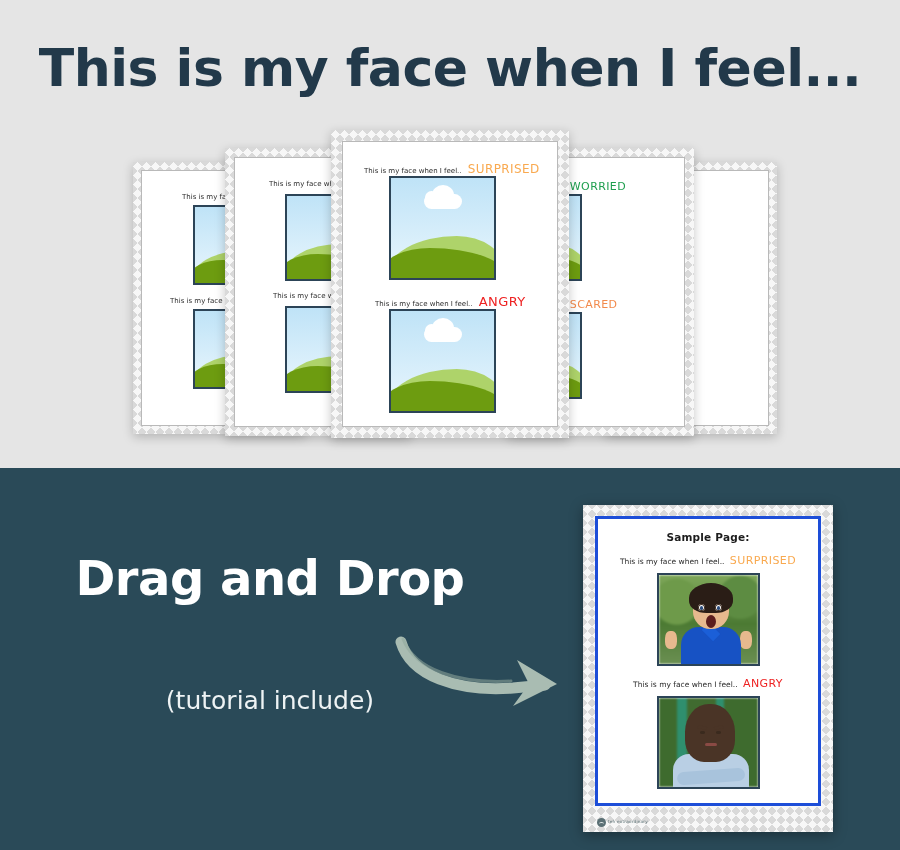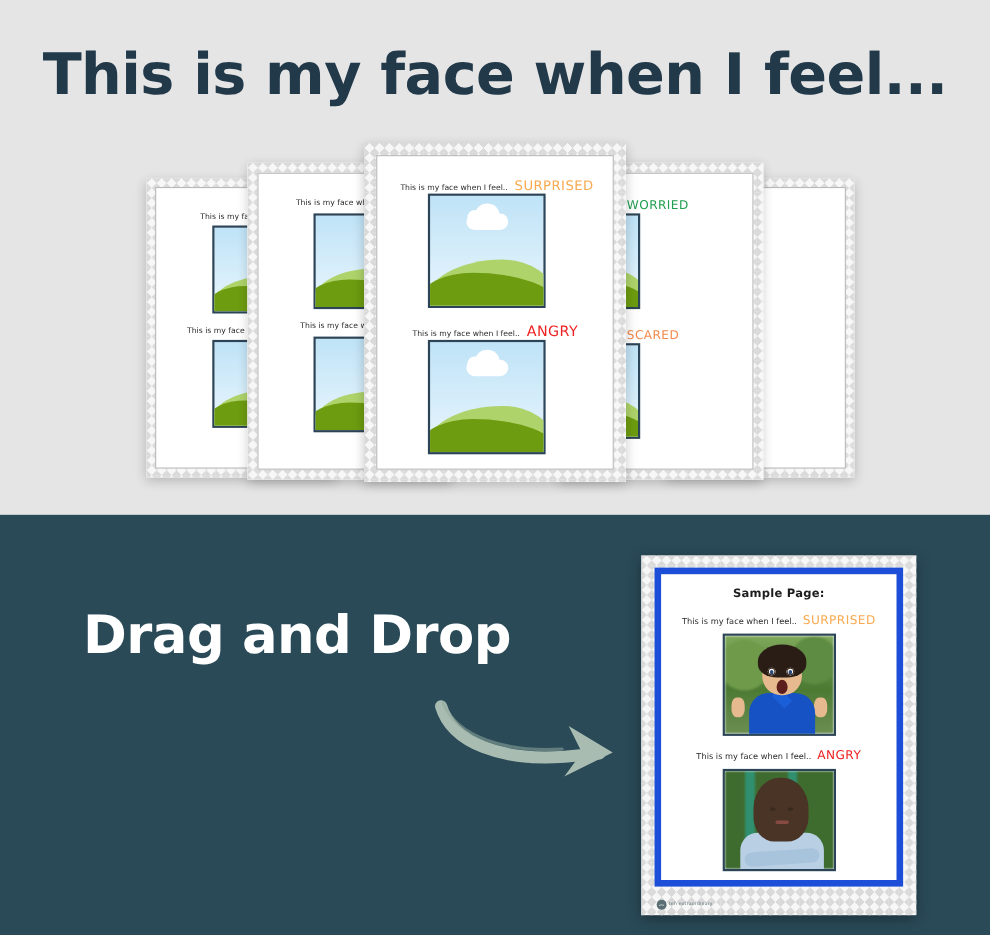--- a/index.html
+++ b/index.html
@@ -93,21 +93,21 @@
   }
   #arrow-wrap{position:absolute;left:395px;top:630px;width:190px;height:80px;}
 
   
   #sample-page{
     position:absolute;left:583px;top:505px;width:250px;height:327px;
     box-shadow:0 3px 12px rgba(0,0,0,0.35);
   }
   #sample-inner{
     position:absolute;left:12px;top:11px;right:12px;bottom:26px;
-    background:#fff;border:6px solid #1d4ed8;overflow:hidden;
+    background:#fff;border:3px solid #1d4ed8;overflow:hidden;
   }
   #sample-title{
     text-align:center;font-size:10.5px;font-weight:700;color:#1d1d1d;
     margin-top:12px;letter-spacing:0.2px;
   }
   .s-row{ text-align:center;font-size:7.5px;color:#2b2b2b;margin-top:11px;white-space:nowrap;}
   .photo{
     width:103px;height:93px;margin:6px auto 0 auto;
     border:2px solid #2c4457;box-sizing:border-box;position:relative;overflow:hidden;
   }
@@ -289,20 +289,21 @@
 
   </div>
 </div>
 
 <div id="bottom-section">
 
   <div id="dd-title">
     <div>Drag and Drop</div>
   </div>
 
+  <div id="dd-sub">(tutorial include)</div>
 </div>
 
 <div id="arrow-wrap">
   <svg width="190" height="80" viewBox="0 0 190 80">
     <path d="M6,12 C16,46 62,62 118,58 L150,55" stroke="#a9bcb2" stroke-width="11" fill="none" stroke-linecap="round"></path>
     <path d="M8,9 C20,40 64,54 116,51" stroke="#8fa89c" stroke-width="3" fill="none" stroke-linecap="round" opacity="0.55"></path>
     <path d="M122,30 L162,54 L118,76 L134,54 Z" fill="#a9bcb2"></path>
   </svg>
 </div>
 

